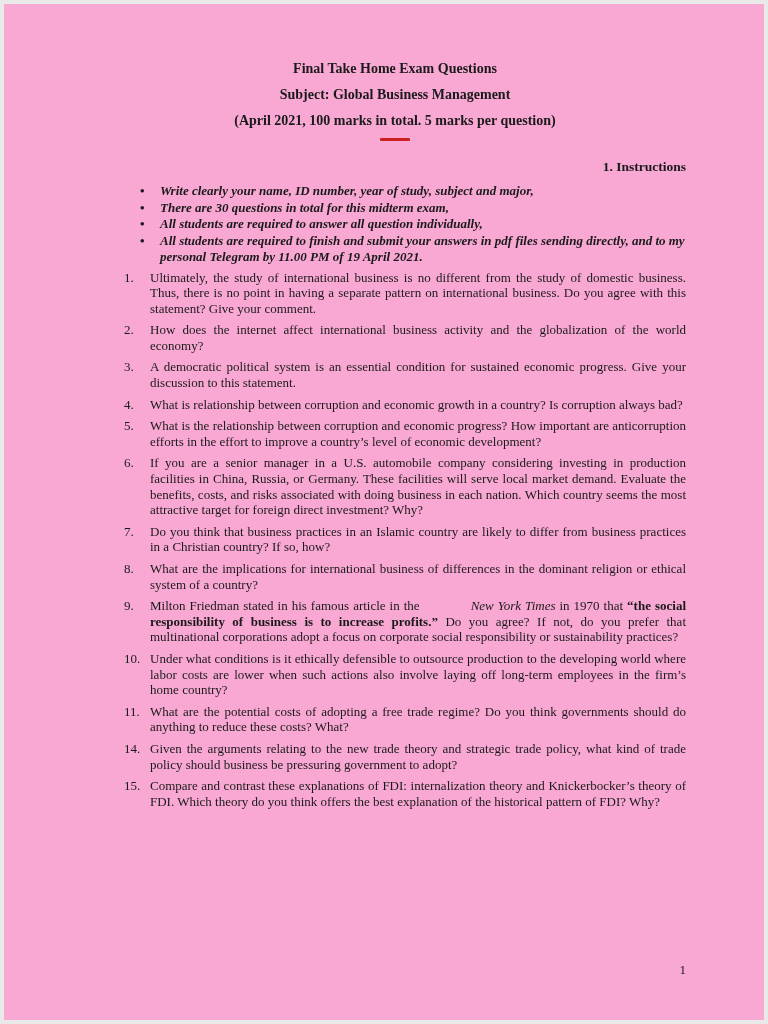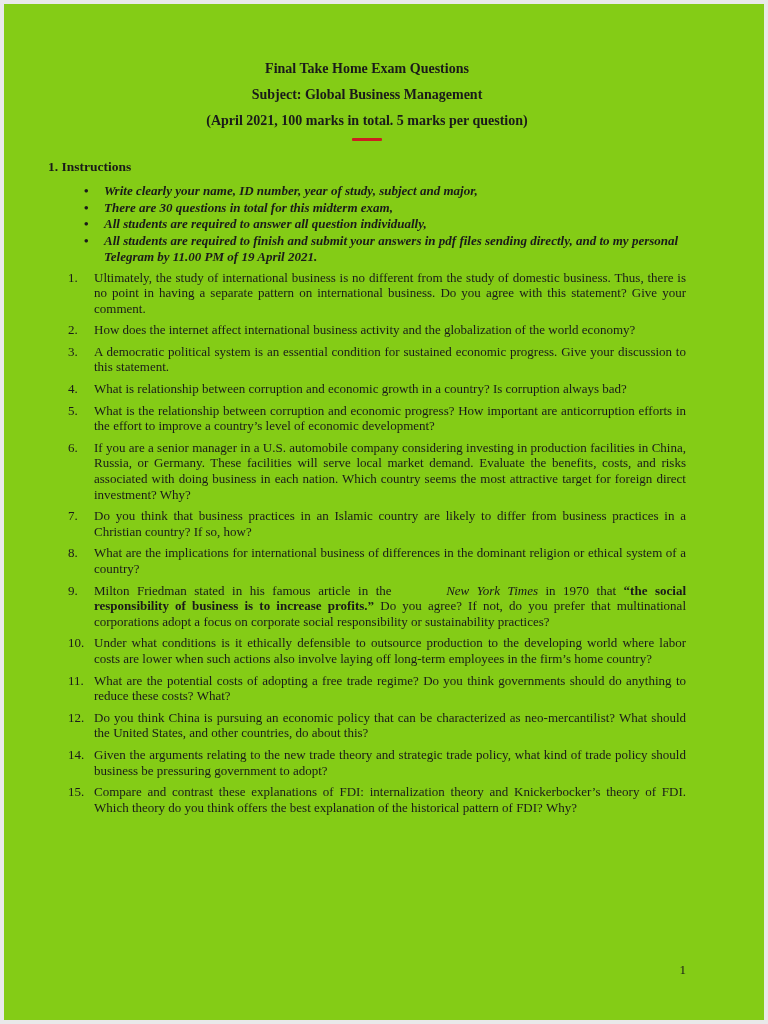--- a/index.html
+++ b/index.html
@@ -6,41 +6,42 @@
   body {
     width:768px; height:1024px;
     background:#e9e9e9;
     font-family:"Liberation Serif", "DejaVu Serif", serif;
     color:#1a1a1a;
     position:relative;
     overflow:hidden;
   }
   .page {
     position:absolute; left:4px; top:4px; right:4px; bottom:4px;
-    background:#84cc16;
+    background:#f9a8d4;
     box-sizing:border-box;
-    padding:52px 78px 30px 44px;
+    padding:52px 78px 30px 100px;
   }
   .titles { text-align:center; }
   .title-line {
     font-weight:700;
     font-size:14px;
     line-height:26px;
   }
   .red-mark {
     width:30px; height:3px;
     background:#cc2020;
     margin:4px auto 0 auto;
     border-radius:1px;
   }
   .section-heading {
     font-weight:700;
     font-size:13.5px;
     margin-top:18px;
     margin-bottom:8px;
+    text-align:right;
   }
   .inst-list { margin:0 0 4px 0; }
   .inst-item {
     display:flex;
     padding-left:36px;
     font-weight:700;
     font-style:italic;
     font-size:13px;
     line-height:16.5px;
   }
@@ -137,24 +138,20 @@
       </div>
       <div class="q-item">
         <span class="q-num">10.</span>
         <span class="q-text"><span>Under what conditions is it ethically defensible to outsource production to the developing world where labor costs are lower when such actions also involve laying off long-term employees in the firm’s home country?</span></span>
       </div>
       <div class="q-item">
         <span class="q-num">11.</span>
         <span class="q-text"><span>What are the potential costs of adopting a free trade regime? Do you think governments should do anything to reduce these costs? What?</span></span>
       </div>
       <div class="q-item">
-        <span class="q-num">12.</span>
-        <span class="q-text"><span>Do you think China is pursuing an economic policy that can be characterized as neo-mercantilist? What should the United States, and other countries, do about this?</span></span>
-      </div>
-      <div class="q-item">
         <span class="q-num">14.</span>
         <span class="q-text"><span>Given the arguments relating to the new trade theory and strategic trade policy, what kind of trade policy should business be pressuring government to adopt?</span></span>
       </div>
       <div class="q-item">
         <span class="q-num">15.</span>
         <span class="q-text"><span>Compare and contrast these explanations of FDI: internalization theory and Knickerbocker’s theory of FDI. Which theory do you think offers the best explanation of the historical pattern of FDI? Why?</span></span>
       </div>
     </div>
 
   <div class="page-number">1</div>

